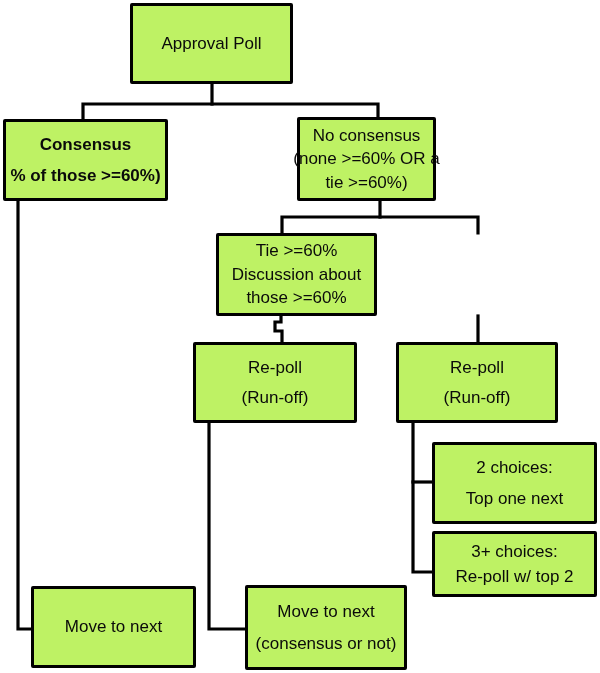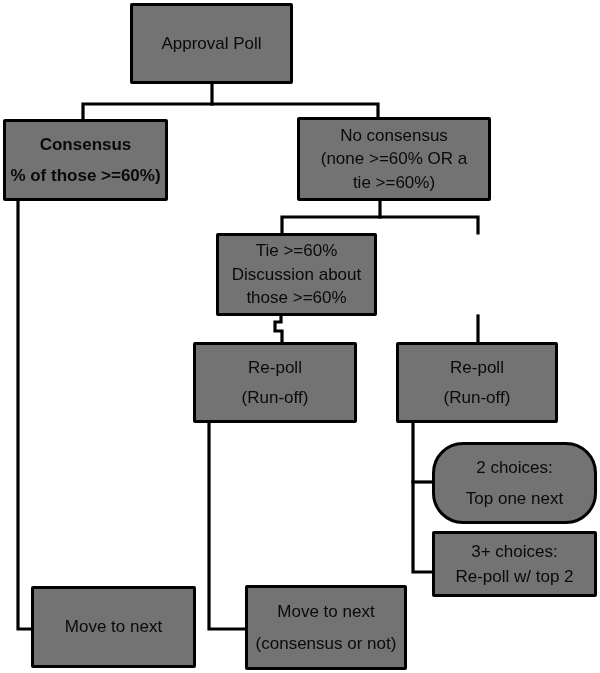--- a/index.html
+++ b/index.html
@@ -24,46 +24,46 @@
   #edges polyline, #edges line {
     fill: none;
     stroke: #000000;
     stroke-width: 3.2;
     stroke-linecap: square;
     stroke-linejoin: miter;
   }
   .node {
     position: absolute;
     box-sizing: border-box;
-    background: #737373;
+    background: #bef264;
     border: 3px solid #000000;
     border-radius: 2px;
     display: flex;
     flex-direction: column;
     justify-content: space-evenly;
     align-items: center;
     text-align: center;
     font-size: 17px;
     line-height: 1.25;
     color: #0a0a0a;
     z-index: 2;
     padding: 2px 0;
   }
   .node .ln {
     white-space: nowrap;
   }
   
   #n-approval       { left: 130px; top: 3px;   width: 163px; height: 81px; }
   #n-consensus      { left: 3px;   top: 119px; width: 165px; height: 82px; font-weight: bold; }
-  #n-noconsensus    { left: 297px; top: 117px; width: 194px; height: 84px; }
+  #n-noconsensus    { left: 297px; top: 117px; width: 139px; height: 84px; }
   #n-tie            { left: 216px; top: 233px; width: 161px; height: 83px; }
   #n-none           { left: 396px; top: 233px; width: 164px; height: 83px; }
   #n-repoll-left    { left: 193px; top: 342px; width: 164px; height: 81px; }
   #n-repoll-right   { left: 396px; top: 342px; width: 162px; height: 81px; }
-  #n-two-choices    { left: 432px; top: 442px; width: 165px; height: 82px; border-radius: 31px; }
+  #n-two-choices    { left: 432px; top: 442px; width: 165px; height: 82px; }
   #n-three-choices  { left: 432px; top: 531px; width: 165px; height: 66px; }
   #n-move-next      { left: 31px;  top: 586px; width: 165px; height: 82px; }
   #n-move-next-any  { left: 245px; top: 585px; width: 162px; height: 85px; }
 </style>
 </head>
 <body>
 
 <div id="flowchart">
 
   <svg id="edges" width="600" height="673" viewBox="0 0 600 673">

